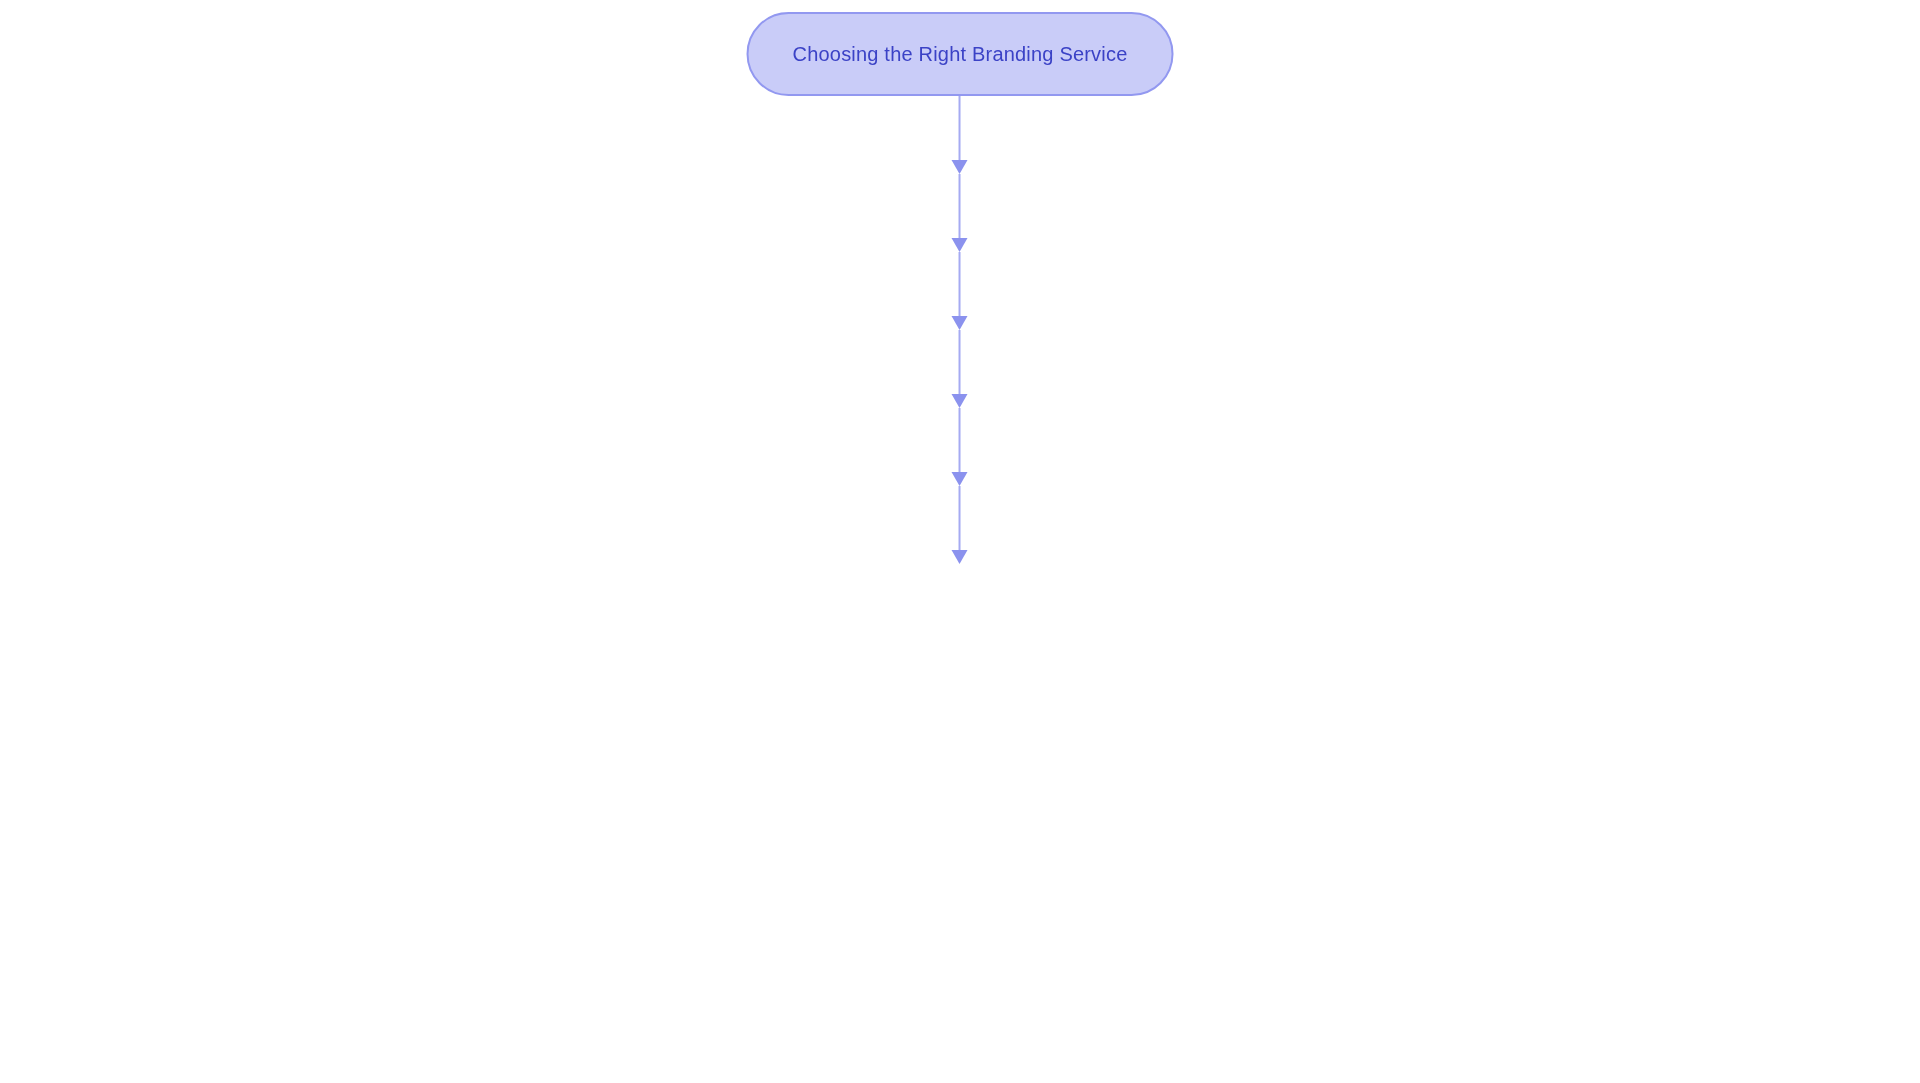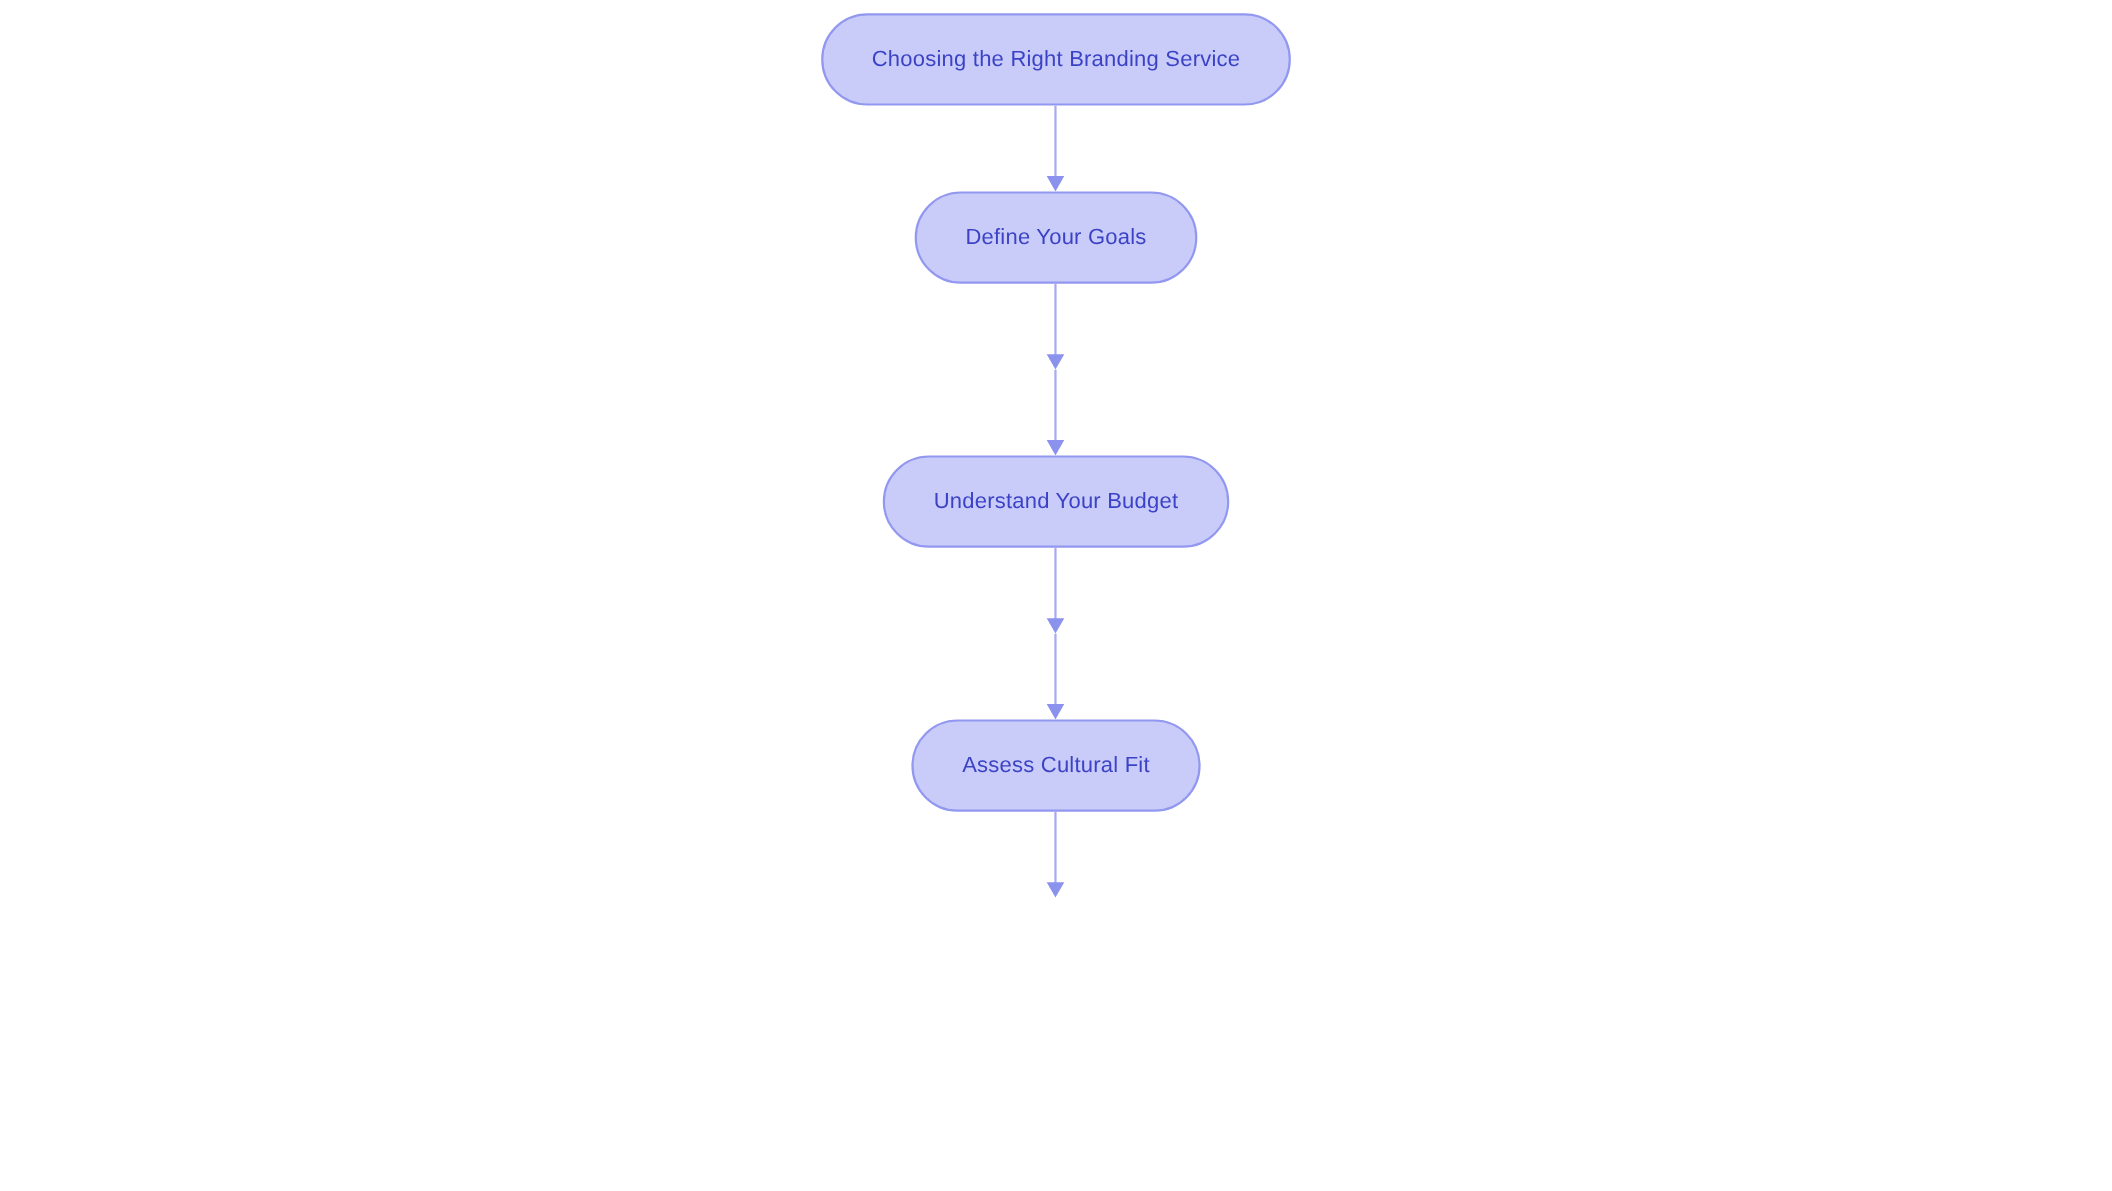--- a/index.html
+++ b/index.html
@@ -78,53 +78,44 @@
 
     <div class="pill">
       <span class="pill-label">Choosing the Right Branding Service</span>
     </div>
 
     <div class="connector">
       <div class="connector-line"></div>
       <div class="arrowhead"></div>
     </div>
 
-    <div class="pill">
-      <span class="pill-label">Define Your Goals</span>
-    </div>
 
     <div class="connector">
       <div class="connector-line"></div>
       <div class="arrowhead"></div>
     </div>
 
 
     <div class="connector">
       <div class="connector-line"></div>
       <div class="arrowhead"></div>
     </div>
 
-    <div class="pill">
-      <span class="pill-label">Understand Your Budget</span>
-    </div>
 
     <div class="connector">
       <div class="connector-line"></div>
       <div class="arrowhead"></div>
     </div>
 
 
     <div class="connector">
       <div class="connector-line"></div>
       <div class="arrowhead"></div>
     </div>
 
-    <div class="pill">
-      <span class="pill-label">Assess Cultural Fit</span>
-    </div>
 
     <div class="connector">
       <div class="connector-line"></div>
       <div class="arrowhead"></div>
     </div>
 
 
   </div>
 </div>
 

